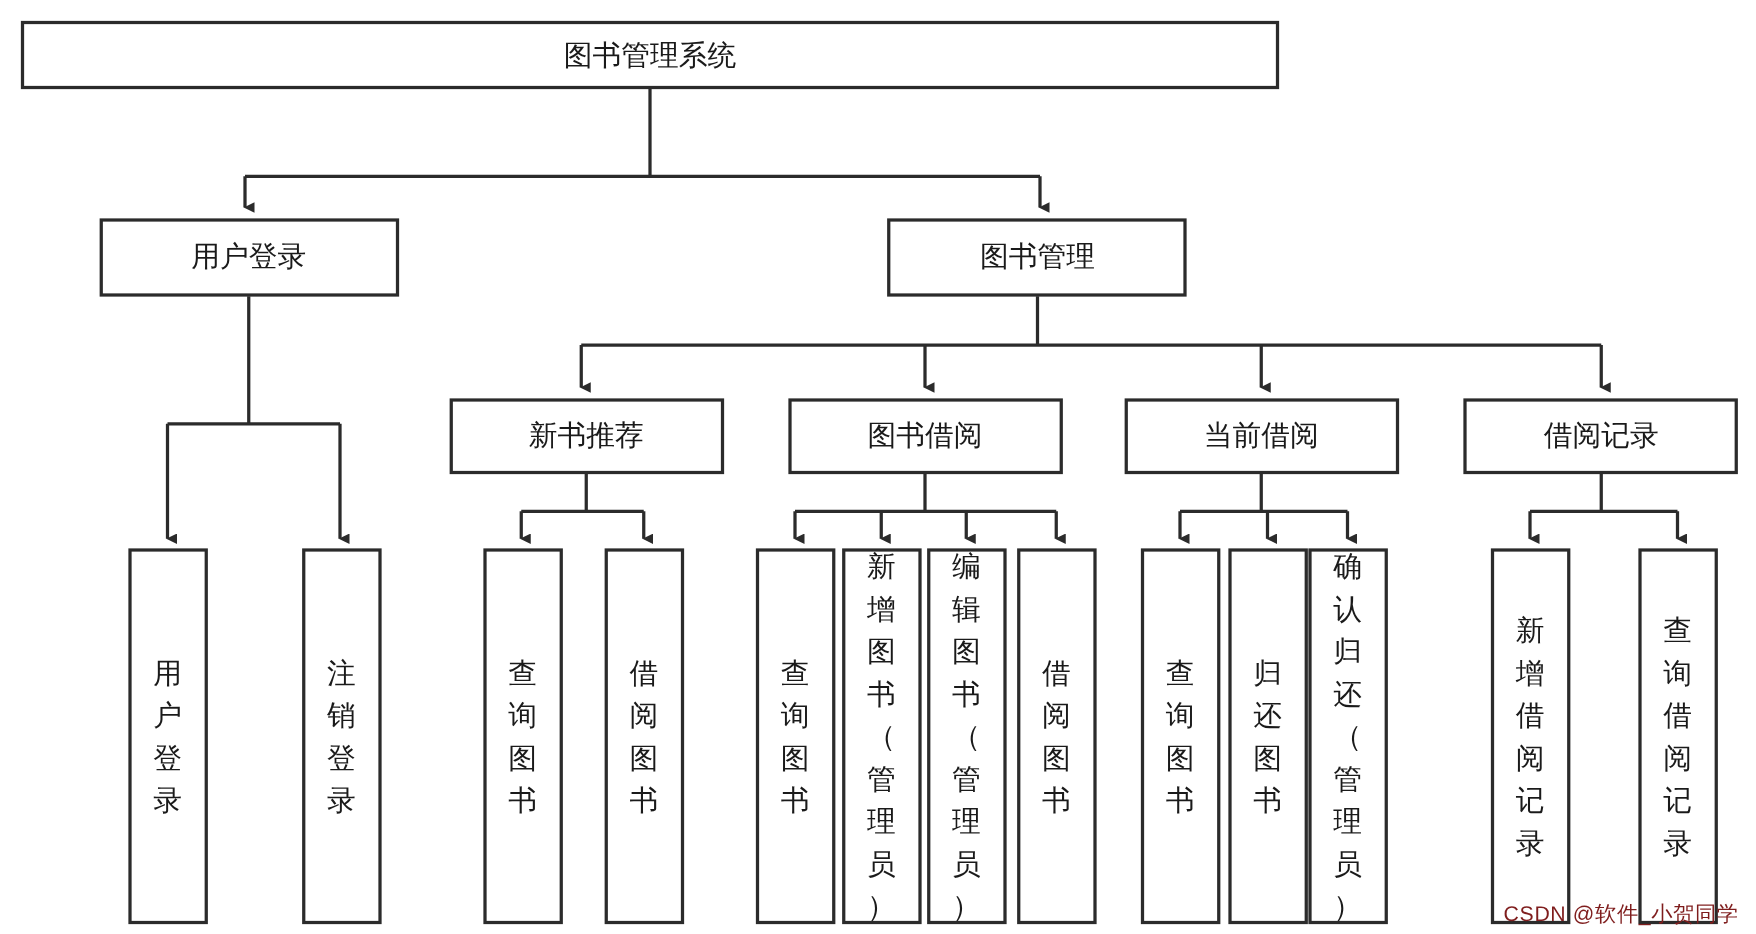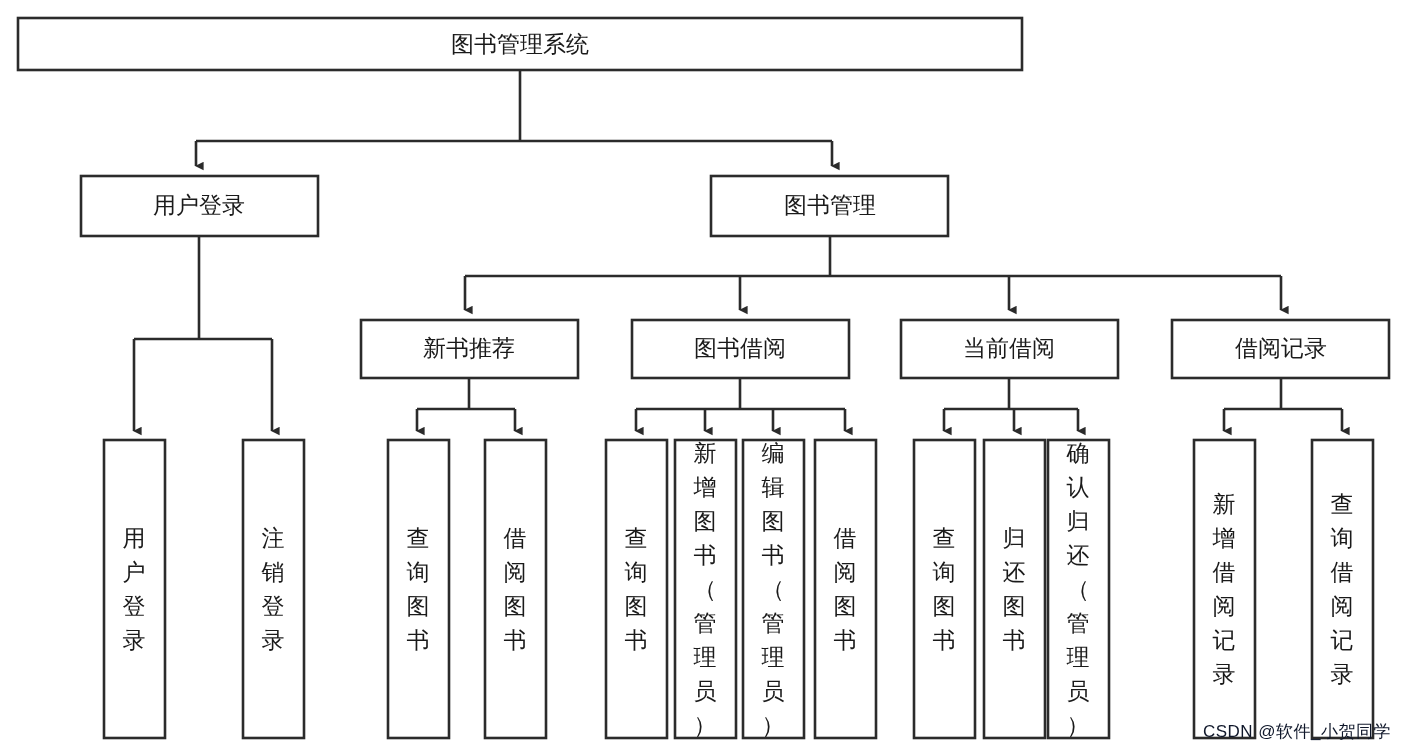--- a/index.html
+++ b/index.html
@@ -43,21 +43,21 @@
     stroke-width: 2.6;
     fill: none;
     stroke-linecap: butt;
   }
   .watermark {
     position: absolute;
     right: 14px;
     bottom: 8px;
     font-family: "Liberation Sans", "DejaVu Sans", sans-serif;
     font-size: 17px;
-    color: #0f172a;
+    color: #7f1d1d;
     letter-spacing: 0.5px;
     white-space: nowrap;
     pointer-events: none;
   }
 </style>
 </head>
 <body>
 
 <div id="diagram-root">
   <svg width="1405" height="747" viewBox="0 0 1405 747" xmlns="http://www.w3.org/2000/svg">

